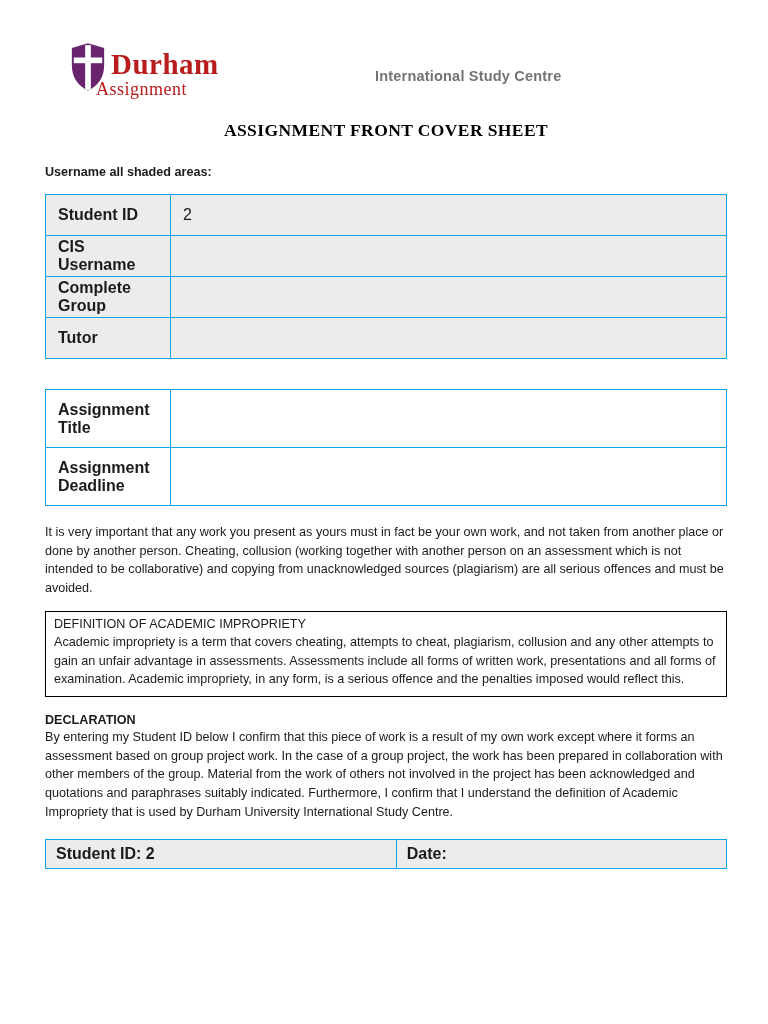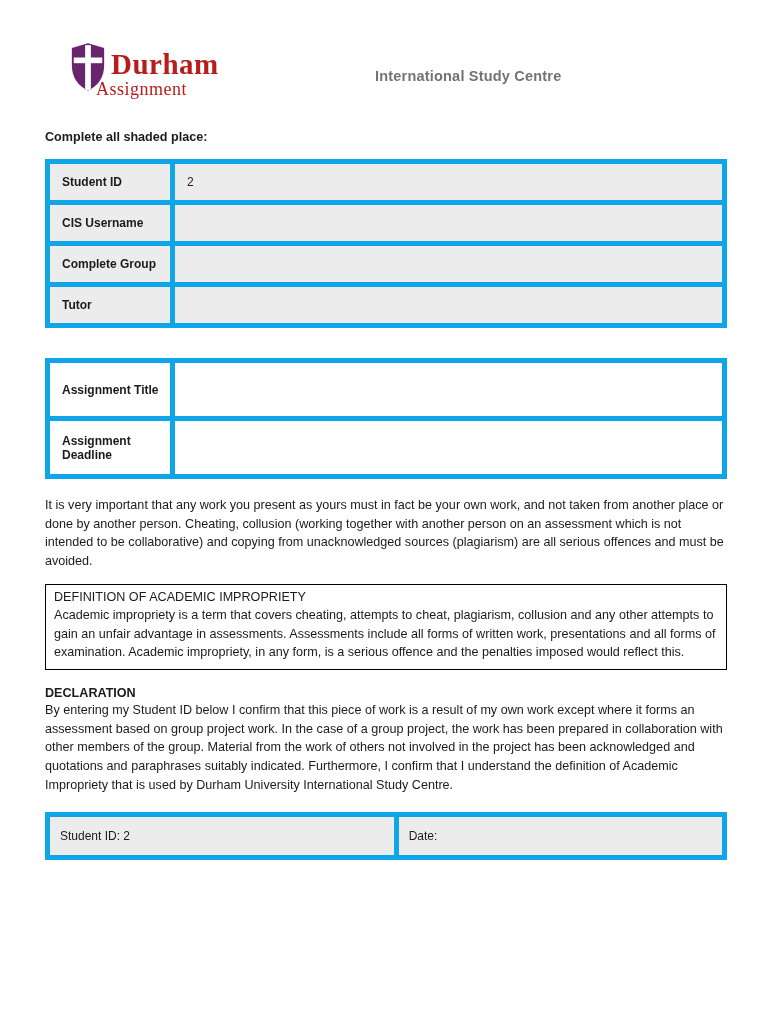--- a/index.html
+++ b/index.html
@@ -33,21 +33,21 @@
   .doc-title {
     margin-top:14px;
     text-align:center;
     font-family:"Liberation Serif", serif;
     font-size:17.5px; font-weight:700; letter-spacing:0.4px; color:#000;
   }
   .instruction { margin-top:24px; font-size:12.6px; font-weight:700; }
 
   
   table { width:100%; border-collapse:collapse; }
-  td { border:5px solid #0ea5e9; font-size:12px; padding:0 12px; vertical-align:middle; }
+  td { border:1px solid #0ea5e9; font-size:16px; padding:0 12px; vertical-align:middle; }
 
   .student-table { margin-top:15px; }
   .student-table td { background:#ececec; height:41px; }
   .student-table td.cell-label { width:125px; font-weight:700; }
 
   .assignment-table { margin-top:30px;border-radius:10px; }
   .assignment-table td { background:#fff; height:58px; }
   .assignment-table td.cell-label { width:125px; font-weight:700; padding-right:8px; }
 
   
@@ -58,21 +58,21 @@
     border:1px solid #000;
     padding:3px 8px 7px 8px;
     font-size:12.6px; line-height:1.48;
   }
   .box-heading { font-weight:400; }
 
   .decl-heading { margin-top:16px; font-size:12.6px; font-weight:700; }
   .decl-body { margin-top:1px; }
 
   .signature-table { margin-top:18px; }
-  .signature-table td { background:#ececec; height:28px; padding:12px 10px; }
+  .signature-table td { background:#ececec; height:28px; padding:5px 10px;font-weight:bold; }
   .signature-table td.sig-left { width:51.5%; }
 </style>
 </head>
 <body>
 
 <div class="page">
 
   <div class="header">
     <div class="logo">
       <svg class="shield-svg" viewBox="0 0 40 52" aria-hidden="true">
@@ -88,22 +88,23 @@
         </g>
       </svg>
       <div class="logo-text">
         <div class="logo-durham">Durham</div>
         <div class="logo-univ">Assignment</div>
       </div>
     </div>
     <div class="centre-name">International Study Centre</div>
   </div>
 
+  <div class="doc-title">ASSIGNMENT FRONT COVER SHEET</div>
 
-  <div class="instruction">Complete all shaded place:</div>
+  <div class="instruction">Username all shaded areas:</div>
 
   <table class="student-table">
     <tbody>
         <tr>
       <td class="cell-label">Student ID</td>
       <td class="cell-value">2</td>
     </tr>
     <tr>
       <td class="cell-label">CIS Username</td>
       <td class="cell-value"></td>

